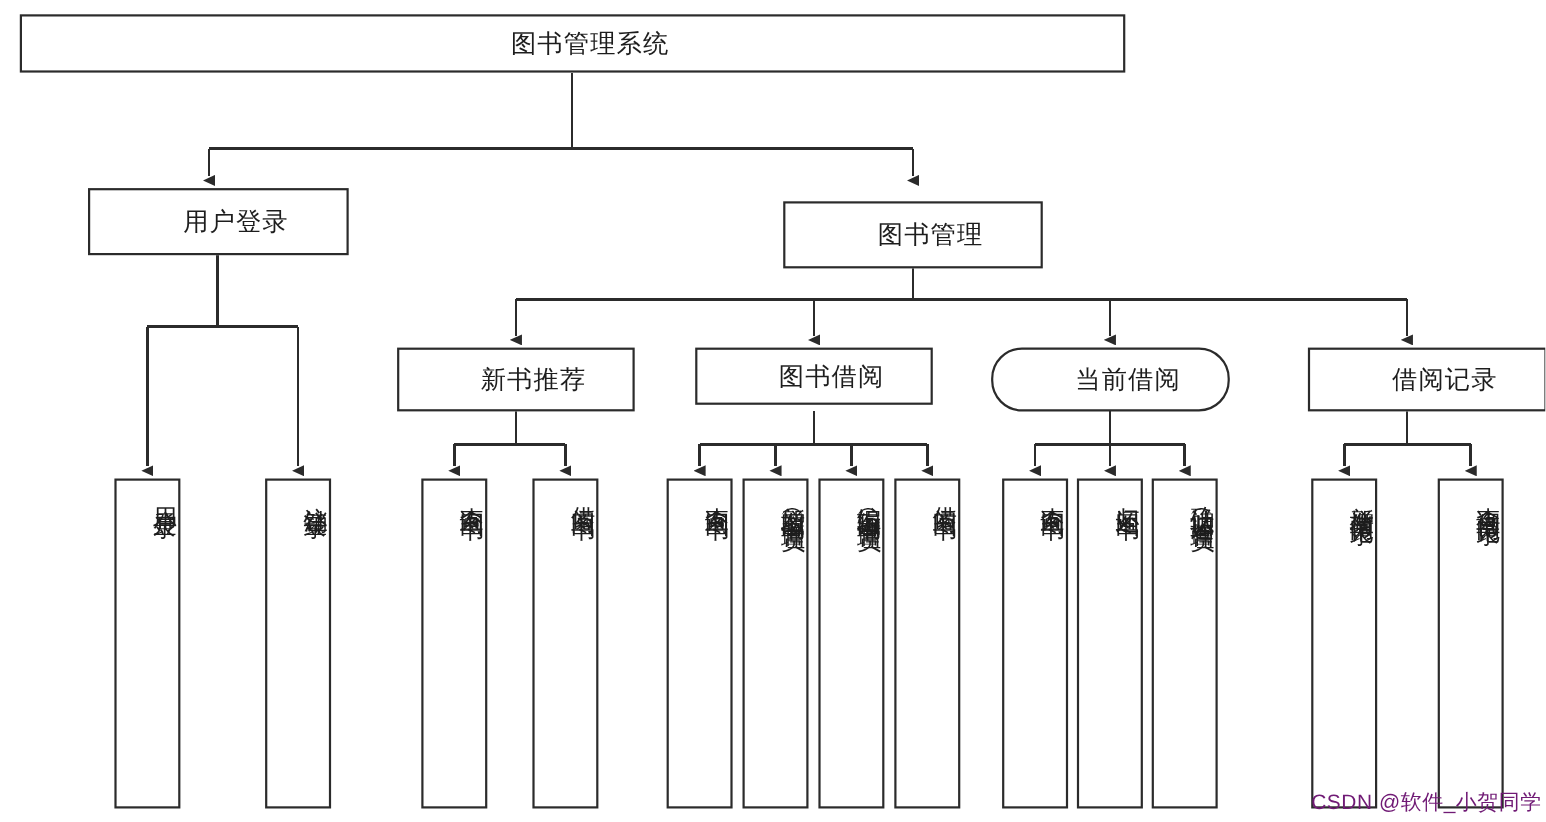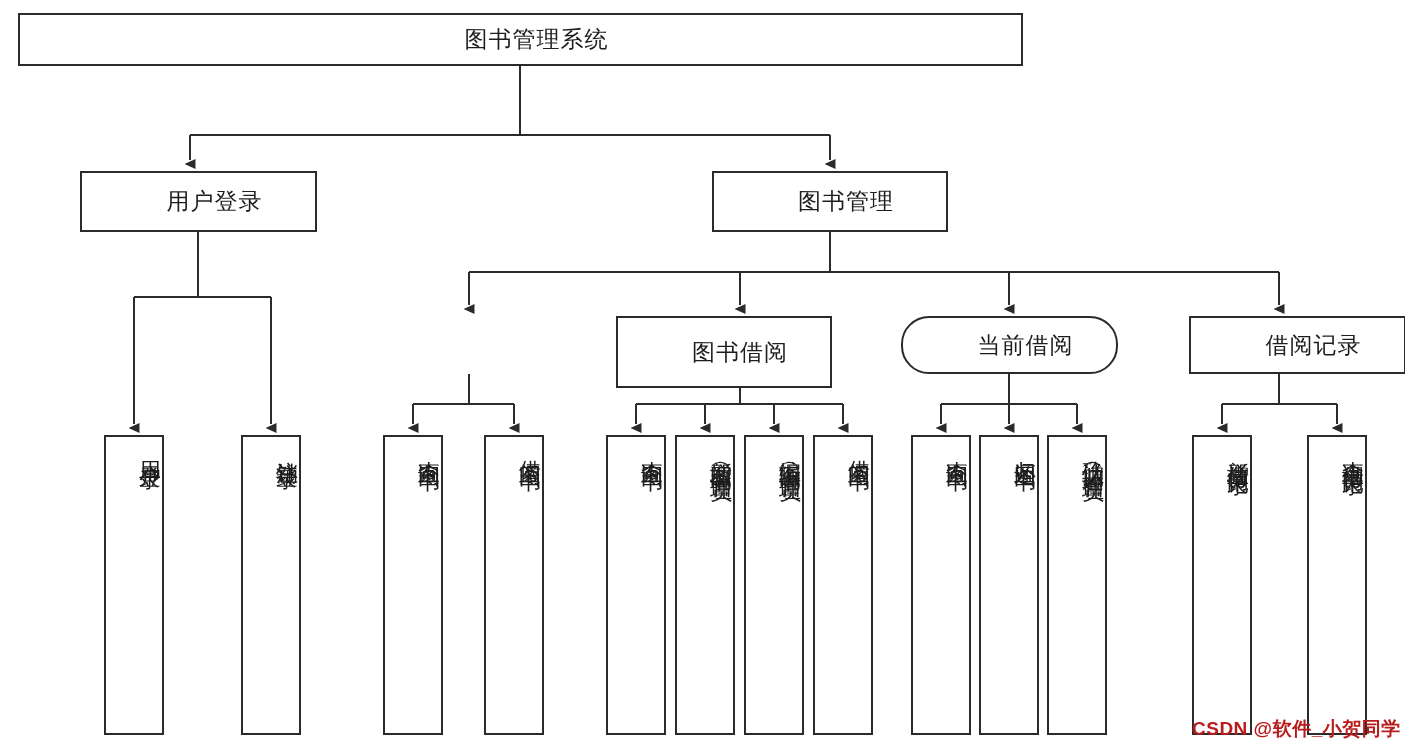--- a/index.html
+++ b/index.html
@@ -61,26 +61,25 @@
     text-orientation: upright;
     font-size: 22px;
     letter-spacing: 3px;
     line-height: 1.0;
     white-space: nowrap;
     text-align: start;
   }
   .watermark {
     position: absolute;
     font-size: 19px;
-    color: #b91c1c;
+    color: #701a75;
     letter-spacing: 0.5px;
     white-space: nowrap;
     z-index: 5;
     font-family: "Liberation Sans", "DejaVu Sans", sans-serif;
-    font-weight: bold;
   }
 </style>
 </head>
 <body>
 
 <div id="diagram-canvas">
 
   <svg id="connector-layer" viewBox="0 0 1405 747" width="1405" height="747" xmlns="http://www.w3.org/2000/svg">
     <defs>
       <marker id="arrowhead" markerWidth="10" markerHeight="11" refX="1" refY="5.5" orient="auto" markerUnits="userSpaceOnUse">
@@ -132,26 +131,29 @@
   </svg>
 
   <div class="node horizontal" style="left:18px; top:13px; width:1005px; height:53px;">
     <span class="node-label">图书管理系统</span>
   </div>
 
   <div class="node horizontal" style="left:80px; top:171px; width:237px; height:61px;">
     <span class="node-label">用户登录</span>
   </div>
 
-  <div class="node horizontal" style="left:712px; top:171px; width:236px; height:61px;">
+  <div class="node horizontal" style="left:712px; top:183px; width:236px; height:61px;">
     <span class="node-label">图书管理</span>
   </div>
 
-
-  <div class="node horizontal" style="left:616px; top:316px; width:216px; height:72px;">
+  <div class="node horizontal" style="left:361px; top:316px; width:216px; height:58px;">
+    <span class="node-label">新书推荐</span>
+  </div>
+
+  <div class="node horizontal" style="left:632px; top:316px; width:216px; height:52px;">
     <span class="node-label">图书借阅</span>
   </div>
 
   <div class="node horizontal" style="left:901px; top:316px; width:217px; height:58px;border-radius:28px;">
     <span class="node-label">当前借阅</span>
   </div>
 
   <div class="node horizontal" style="left:1171px; top:316px; width:217px; height:58px;margin-left:18px;">
     <span class="node-label">借阅记录</span>
   </div>

